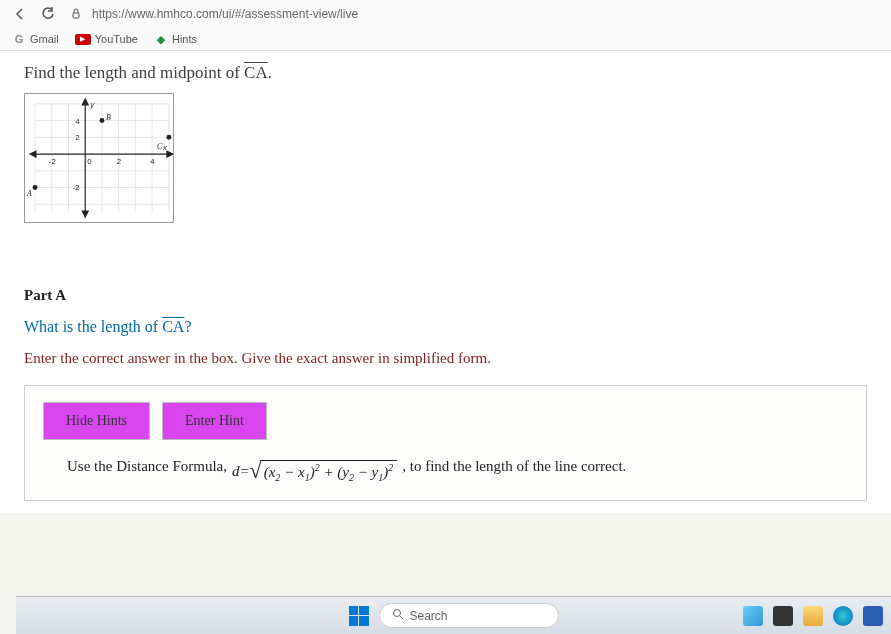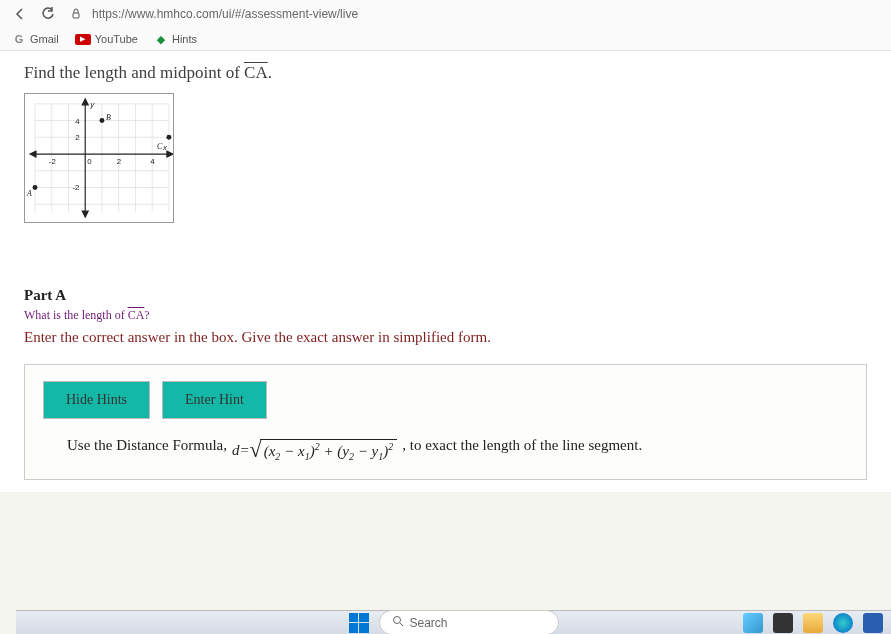--- a/index.html
+++ b/index.html
@@ -67,47 +67,47 @@
     }
     .overline { text-decoration: overline; }
     .graph {
       border: 1px solid #999;
       background: #fff;
       margin-bottom: 60px;
     }
     .part-label {
       font-weight: bold;
       font-size: 15px;
-      margin-bottom: 4px;
+      margin-bottom: 14px;
       color: #222;
     }
     .question-text {
-      font-size: 12px;
-      margin-bottom: 6px;
-      color: #701a75;
+      font-size: 16px;
+      margin-bottom: 14px;
+      color: #0369a1;
     }
     .instruction-text {
       font-size: 15px;
       margin-bottom: 18px;
       color: #7f1d1d;
     }
     .hint-box {
       border: 1px solid #ccc;
       padding: 16px 18px;
       background: #fdfdfb;
     }
     .hint-buttons {
       display: flex;
       gap: 12px;
       margin-bottom: 18px;
     }
     .hint-btn {
       padding: 10px 22px;
       border: 1px solid #bbb;
-      background: #14b8a6;
+      background: #d946ef;
       font-family: Georgia, serif;
       font-size: 14px;
       cursor: pointer;
       color: #333;
     }
     .hint-text {
       font-size: 15px;
       color: #222;
       margin-left: 24px;
       display: flex;
@@ -126,21 +126,21 @@
       border-top: 1.5px solid #222;
       padding: 1px 4px 0 4px;
     }
     .sup { font-size: 10px; vertical-align: super; }
     .sub { font-size: 10px; vertical-align: sub; }
     .taskbar {
       position: absolute;
       bottom: 0;
       left: 16px;
       right: 0;
-      height: 24px;
+      height: 38px;
       background: linear-gradient(#e8ecf2, #d6dce6);
       border-top: 1px solid #bbb;
       display: flex;
       align-items: center;
       justify-content: center;
       gap: 10px;
       font-family: Arial, sans-serif;
     }
     .win-icon {
       width: 20px; height: 20px;
@@ -292,21 +292,21 @@
       <button class="hint-btn">Enter Hint</button>
     </div>
     <div class="hint-text">
       <span>Use the Distance Formula, </span>
       <span class="formula">
         <span style="font-style:italic">d</span>
         <span> = </span>
         <span class="sqrt-sym">√</span>
         <span class="under-sqrt">(<i>x</i><span class="sub">2</span> − <i>x</i><span class="sub">1</span>)<span class="sup">2</span> + (<i>y</i><span class="sub">2</span> − <i>y</i><span class="sub">1</span>)<span class="sup">2</span></span>
       </span>
-      <span>, to exact the length of the line segment.</span>
+      <span>, to find the length of the line correct.</span>
     </div>
   </div>
 
 </div>
 
 <div class="taskbar">
   <div class="win-icon">
     <div></div>
       <div></div>
       <div></div>

